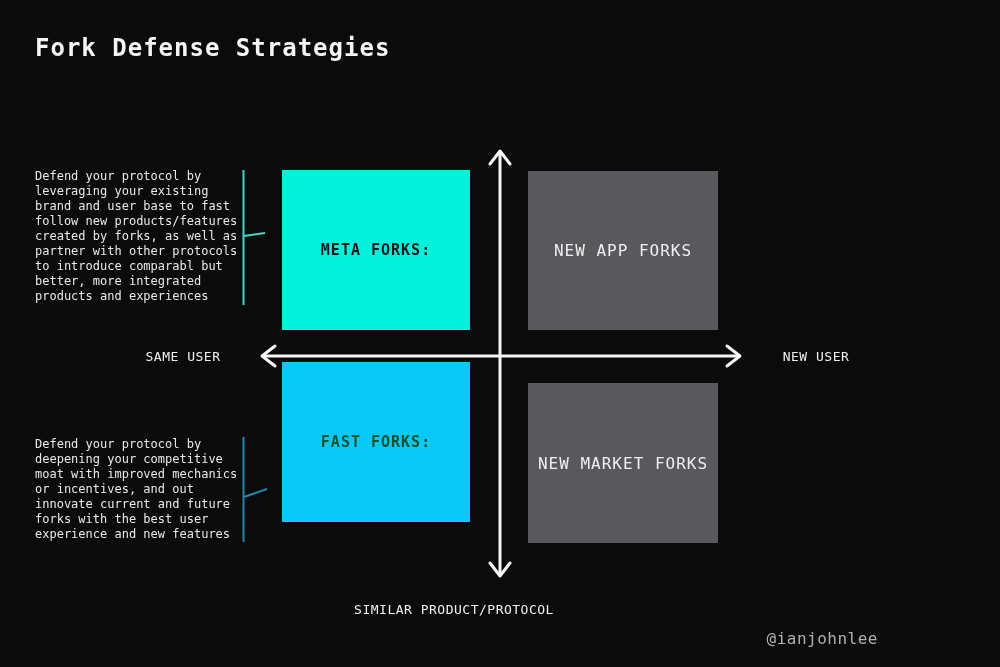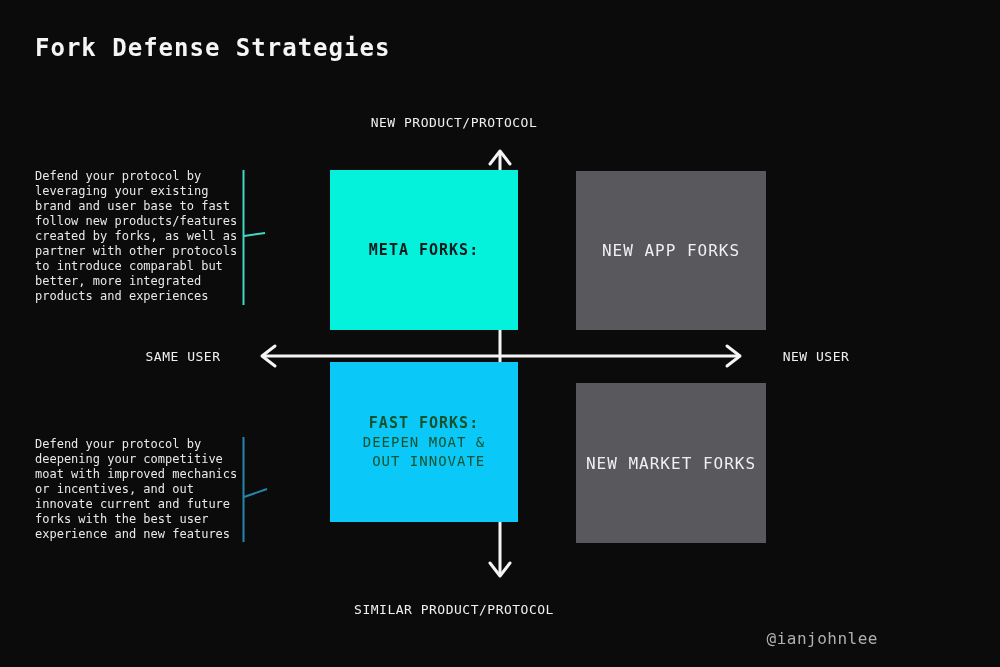--- a/index.html
+++ b/index.html
@@ -13,22 +13,22 @@
   }
   .axis-label{
     position:absolute;color:#f0f0f0;font-size:13px;letter-spacing:0.5px;white-space:nowrap;
   }
   .axis-top{left:0;right:0;top:115px;text-align:center;}
   .axis-bottom{left:0;right:0;top:602px;text-align:center;}
   .axis-left{left:83px;width:200px;top:349px;text-align:center;}
   .axis-right{left:716px;width:200px;top:349px;text-align:center;}
   .overlay{position:absolute;left:0;top:0;width:1000px;height:667px;pointer-events:none;}
   .quadrant{
-    position:absolute;display:flex;flex-direction:column;align-items:center;justify-content:center;
-    text-align:center;letter-spacing:1px;margin-left:48px;
+    position:absolute;display:flex;flex-direction:row;align-items:center;justify-content:center;
+    text-align:center;letter-spacing:1px;
   }
   .q-tl{left:282px;top:170px;width:188px;height:160px;color:#0e1c1e;}
   .q-tr{left:528px;top:171px;width:190px;height:159px;color:#efefef;}
   .q-bl{left:282px;top:362px;width:188px;height:160px;color:#14532d;text-align:right;}
   .q-br{left:528px;top:383px;width:190px;height:160px;color:#efefef;}
   .q-heading{font-size:15px;font-weight:bold;line-height:19px;}
   .q-body{font-size:14px;line-height:19px;white-space:pre-line;}
   .q-label{font-size:16px;}
   .annotation{
     position:absolute;left:35px;width:205px;color:#e9e9e9;
@@ -40,21 +40,20 @@
     position:absolute;right:30px;top:629px;color:#b0b0b0;font-size:16px;letter-spacing:0.5px;
   }
 </style>
 </head>
 <body>
 
 <div class="canvas">
 
   <h1 class="title">Fork Defense Strategies</h1>
 
-  <div class="axis-label axis-top">NEW PRODUCT/PROTOCOL</div>
   <div class="axis-label axis-bottom">SIMILAR PRODUCT/PROTOCOL</div>
   <div class="axis-label axis-left">SAME USER</div>
   <div class="axis-label axis-right">NEW USER</div>
 
   <svg class="overlay" viewBox="0 0 1000 667">
 
     <path d="M500 153 L500 574" fill="none" stroke-width="3" stroke="#f5f5f5"></path>
     <path d="M490 164 L500 151 L510 164" fill="none" stroke-width="3" stroke-linecap="round" stroke-linejoin="round" stroke="#f5f5f5"></path>
     <path d="M490 563 L500 576 L510 563" fill="none" stroke-width="3" stroke-linecap="round" stroke-linejoin="round" stroke="#f5f5f5"></path>
 
@@ -72,22 +71,20 @@
   <div class="quadrant q-tl" style="background: rgb(4, 242, 220);">
     <div class="q-heading">META FORKS:</div>
   </div>
 
   <div class="quadrant q-tr" style="background: rgb(89, 89, 93);">
     <div class="q-label">NEW APP FORKS</div>
   </div>
 
   <div class="quadrant q-bl" style="background: rgb(10, 200, 247);">
     <div class="q-heading">FAST FORKS:</div>
-    <div class="q-body">DEEPEN MOAT &amp;
-OUT INNOVATE</div>
   </div>
 
   <div class="quadrant q-br" style="background: rgb(89, 89, 93);">
     <div class="q-label">NEW MARKET FORKS</div>
   </div>
 
   <div class="annotation annotation-top">Defend your protocol by
 leveraging your existing
 brand and user base to fast
 follow new products/features

